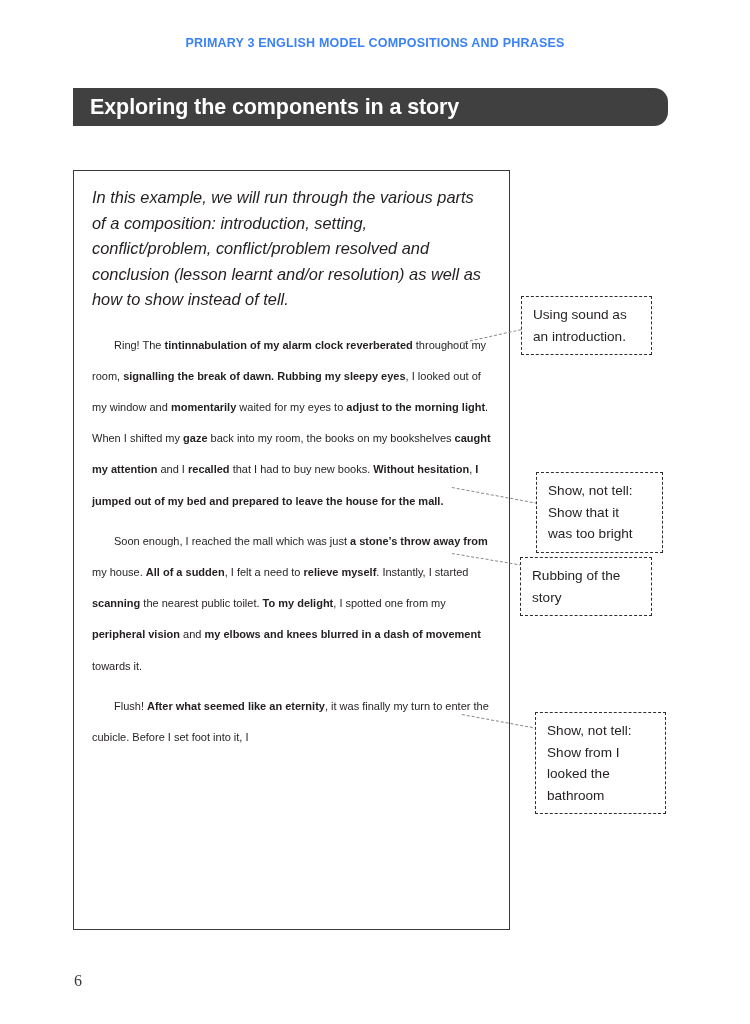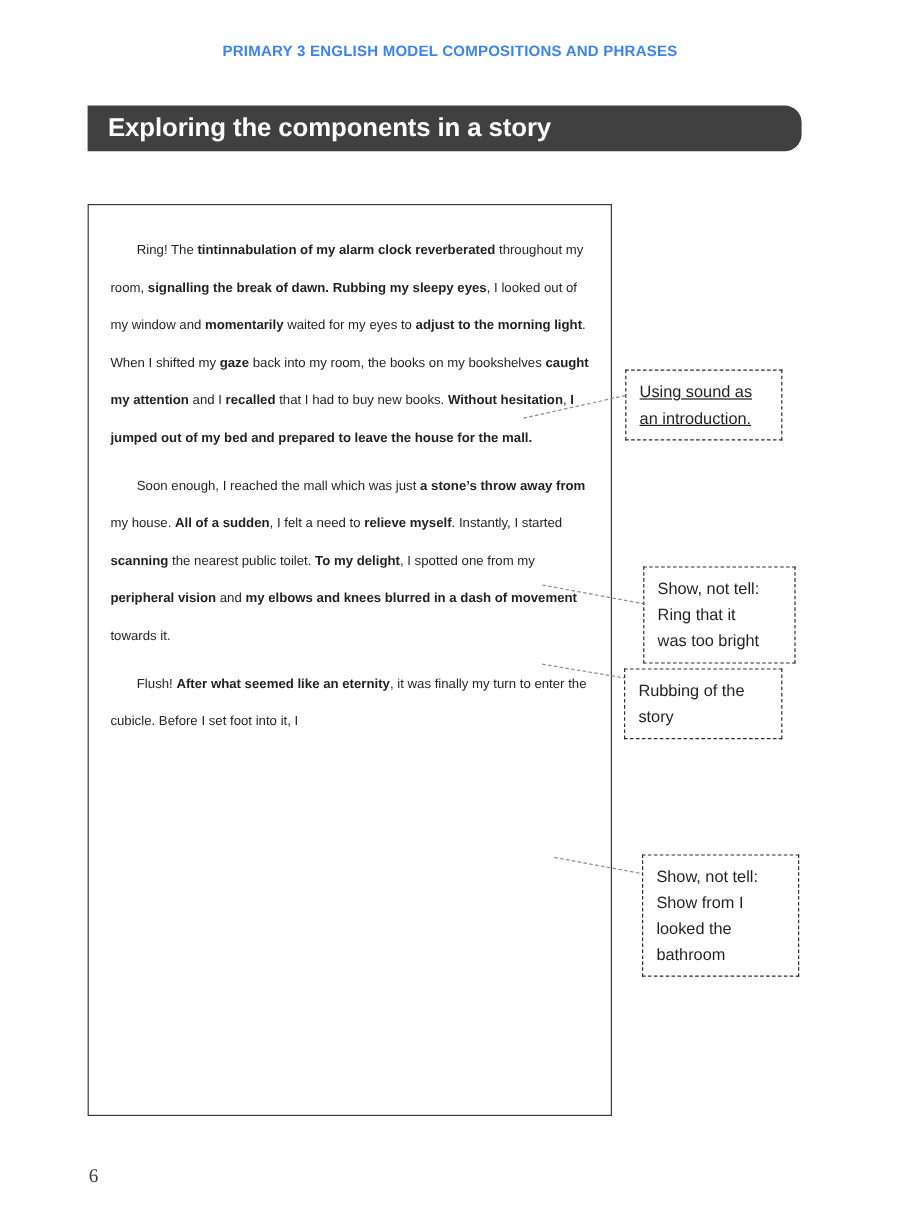--- a/index.html
+++ b/index.html
@@ -96,21 +96,21 @@
     border: 1.6px dashed #2e2e2e;
     background: #ffffff;
     font-size: 13.6px;
     line-height: 21.5px;
     color: #231f20;
     padding: 7px 9px 7px 11px;
     z-index: 4;
   }
   .callout div { white-space: nowrap; }
 
-  #callout-1 { left: 521px; top: 308px; width: 131px; text-decoration: underline; }
+  #callout-1 { left: 521px; top: 296px; width: 131px; }
   #callout-2 { left: 536px; top: 472px; width: 127px; }
   #callout-3 { left: 520px; top: 557px; width: 132px; }
   #callout-4 { left: 535px; top: 712px; width: 131px; }
 
   
   .leader {
     position: absolute;
     height: 0;
     border-top: 1.3px dashed #8c8c8c;
     transform-origin: 0 0;
@@ -135,41 +135,42 @@
 <body>
 
 <div class="running-header">PRIMARY 3 ENGLISH MODEL COMPOSITIONS AND PHRASES</div>
 
 <div class="title-bar">
   <div class="title-bar-text">Exploring the components in a story</div>
 </div>
 
 <div class="content-box">
   <div class="content-inner">
+    <p class="intro-note">In this example, we will run through the various parts of a composition: introduction, setting, conflict/problem, conflict/problem resolved and conclusion (lesson learnt and/or resolution) as well as how to show instead of tell.</p>
     <div class="par-gap"></div>
     <p class="body-par" id="paragraph-1"><span>Ring! The </span><b>tintinnabulation of my alarm clock reverberated</b><span> throughout my room, </span><b>signalling the break of dawn. Rubbing my sleepy eyes</b><span>, I looked out of my window and </span><b>momentarily</b><span> waited for my eyes to </span><b>adjust to the morning light</b><span>. When I shifted my </span><b>gaze</b><span> back into my room, the books on my bookshelves </span><b>caught my attention</b><span> and I </span><b>recalled</b><span> that I had to buy new books. </span><b>Without hesitation</b><span>, </span><b>I jumped out of my bed and prepared to leave the house for the mall.</b></p>
     <div class="par-gap"></div>
     <p class="body-par" id="paragraph-2"><span>Soon enough, I reached the mall which was just </span><b>a stone’s throw away from</b><span> my house. </span><b>All of a sudden</b><span>, I felt a need to </span><b>relieve myself</b><span>. Instantly, I started </span><b>scanning</b><span> the nearest public toilet. </span><b>To my delight</b><span>, I spotted one from my </span><b>peripheral vision</b><span> and </span><b>my elbows and knees blurred in a dash of movement</b><span> towards it.</span></p>
     <div class="par-gap"></div>
     <p class="body-par" id="paragraph-3"><span>Flush! </span><b>After what seemed like an eternity</b><span>, it was finally my turn to enter the cubicle. Before I set foot into it, I </span></p>
   </div>
 </div>
 
 <div class="leader" id="leader-1"></div>
 <div class="leader" id="leader-2"></div>
 <div class="leader" id="leader-3"></div>
 <div class="leader" id="leader-4"></div>
 
 <div class="callout" id="callout-1">
     <div>Using sound as</div>
     <div>an introduction.</div>
   </div>
 <div class="callout" id="callout-2">
     <div>Show, not tell:</div>
-    <div>Ring that it</div>
+    <div>Show that it</div>
     <div>was too bright</div>
   </div>
 <div class="callout" id="callout-3">
     <div>Rubbing of the</div>
     <div>story</div>
   </div>
 <div class="callout" id="callout-4">
     <div>Show, not tell:</div>
     <div>Show from I</div>
     <div>looked the</div>

